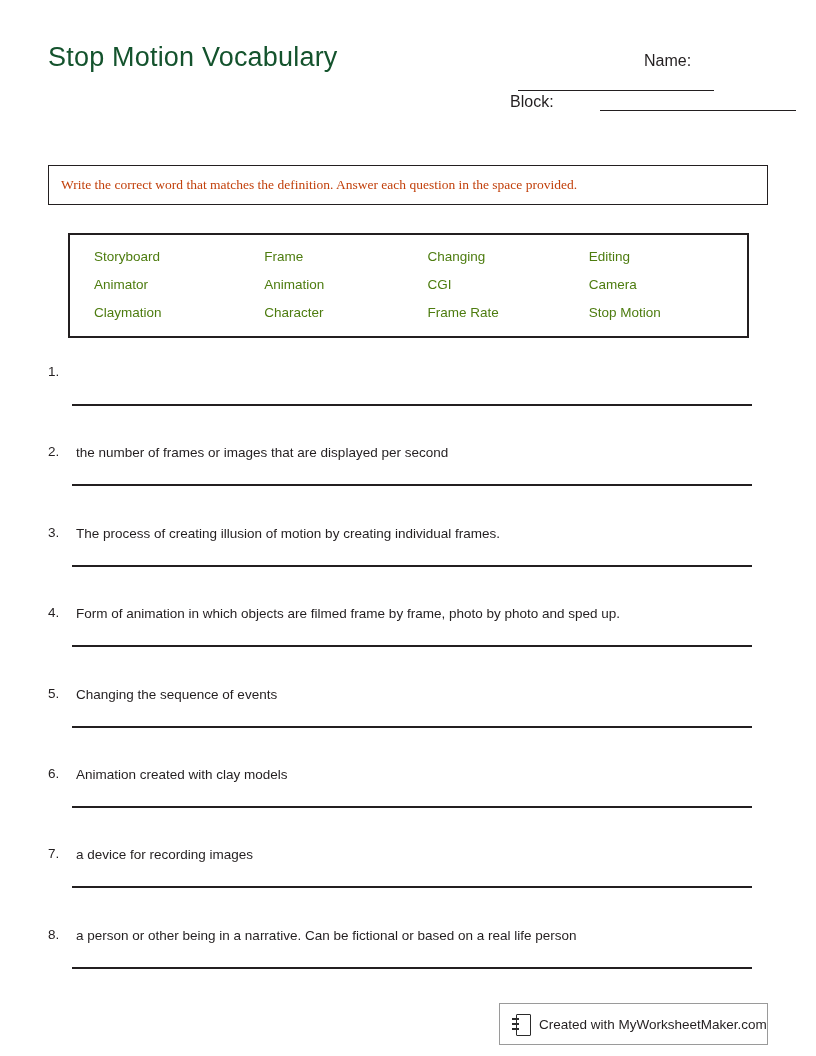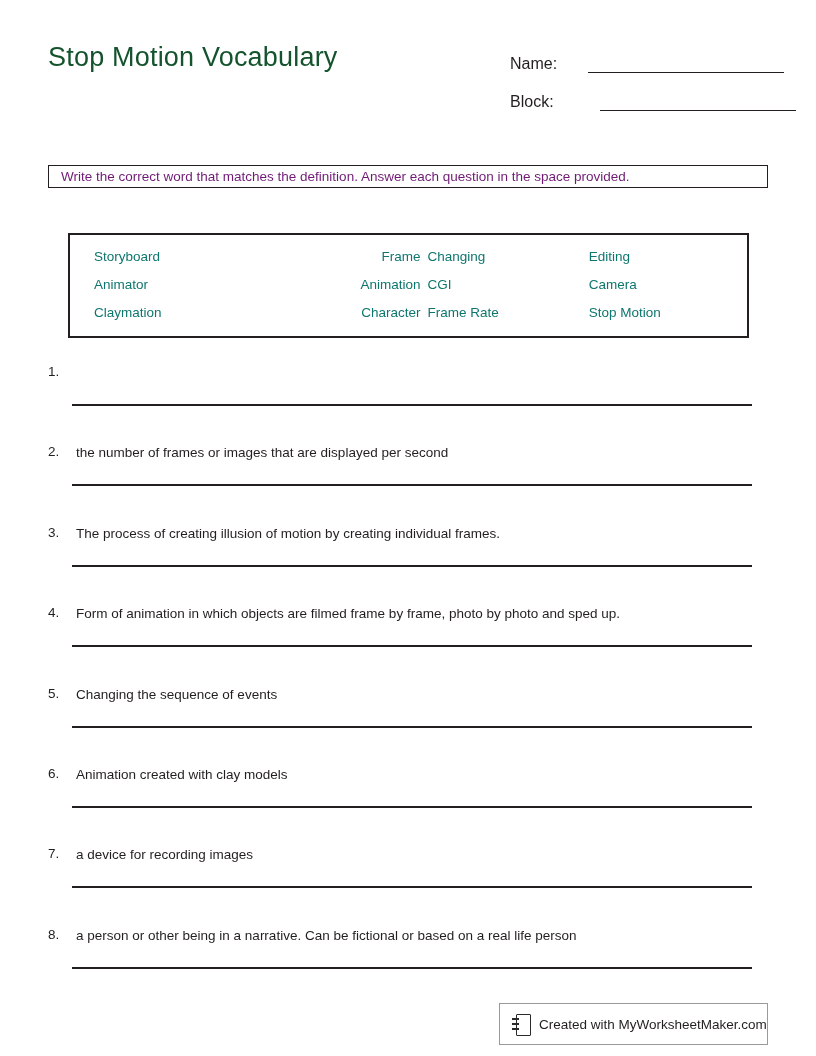--- a/index.html
+++ b/index.html
@@ -37,21 +37,21 @@
     font-weight: 400;
     letter-spacing: 0.2px;
     color: #14532d;
     white-space: nowrap;
   }
   .field-row {
     position: absolute;
     display: flex;
     align-items: flex-end;
   }
-  .field-row.name { left: 462px; top: 10px; }
+  .field-row.name { left: 462px; top: 10px; flex-direction: column; }
   .field-row.block { left: 462px; top: 48px; gap: 20px; }
   .field-label {
     font-size: 16px;
     color: #231f20;
     width: 70px;
     text-align: left;
   }
   .field-line {
     width: 196px;
     border-bottom: 1.5px solid #231f20;
@@ -62,23 +62,24 @@
   .field-row.block .field-line { width: 196px; }
 
   
   .instructions {
     position: absolute;
     left: 48px;
     top: 165px;
     width: 720px;
     box-sizing: border-box;
     border: 1px solid #231f20;
-    padding: 3px 12px;
-    font-size: 13.5px;
-    color: #701a75;
+    padding: 11px 12px;
+    font-size: 13.5px;
+    color: #c2410c;
+    font-family: Liberation Serif, serif;
   }
 
   
   .wordbank {
     position: absolute;
     left: 68px;
     top: 233px;
     width: 681px;
     box-sizing: border-box;
     border: 2px solid #231f20;
@@ -86,23 +87,23 @@
     background: #fff;
   }
   .wordbank-inner {
     display: grid;
     grid-template-columns: repeat(4, 1fr);
     row-gap: 13px;
     padding-left: 24px;
   }
   .wordbank-inner .word {
     font-size: 13.5px;
-    color: #0f766e;
-  }
-  .wordbank-inner .word:nth-child(4n+2) { padding-left: 7px; text-align: right; }
+    color: #4d7c0f;
+  }
+  .wordbank-inner .word:nth-child(4n+2) { padding-left: 7px; }
   .wordbank-inner .word:nth-child(4n+3) { padding-left: 7px; }
   .wordbank-inner .word:nth-child(4n+0) { padding-left: 5px; }
 
   
   .questions {
     position: absolute;
     left: 48px;
     top: 358px;
     width: 720px;
   }

